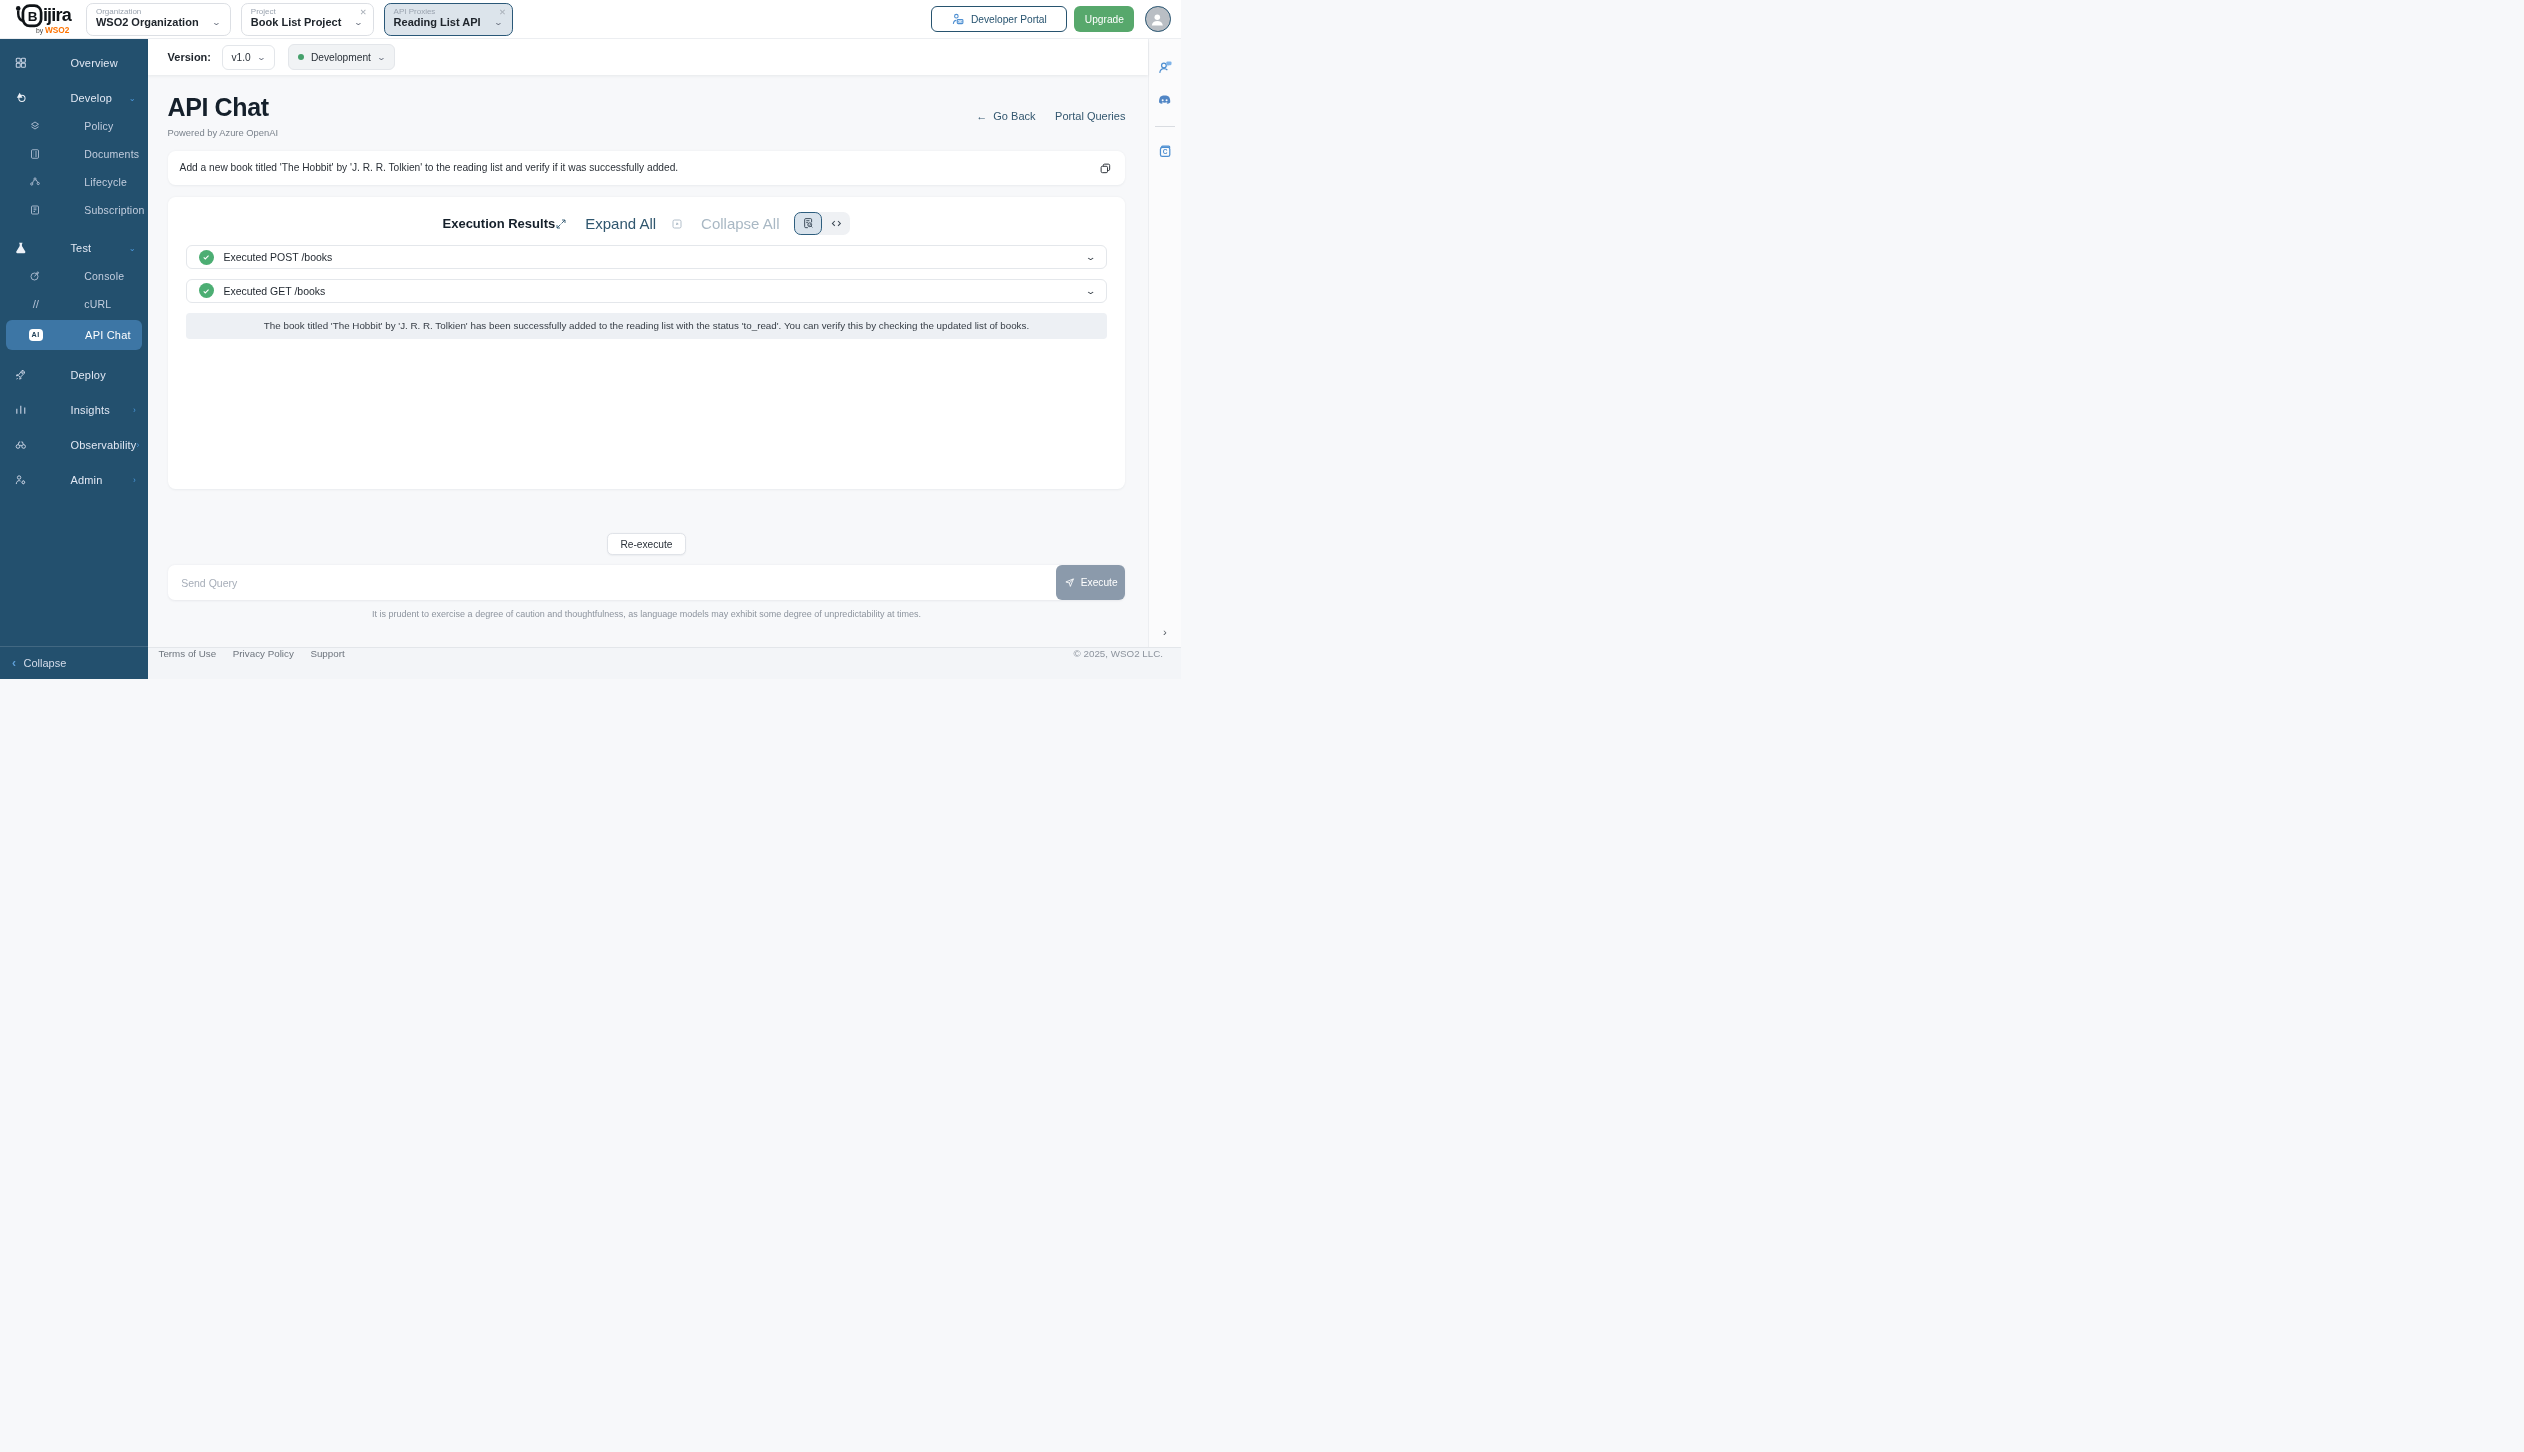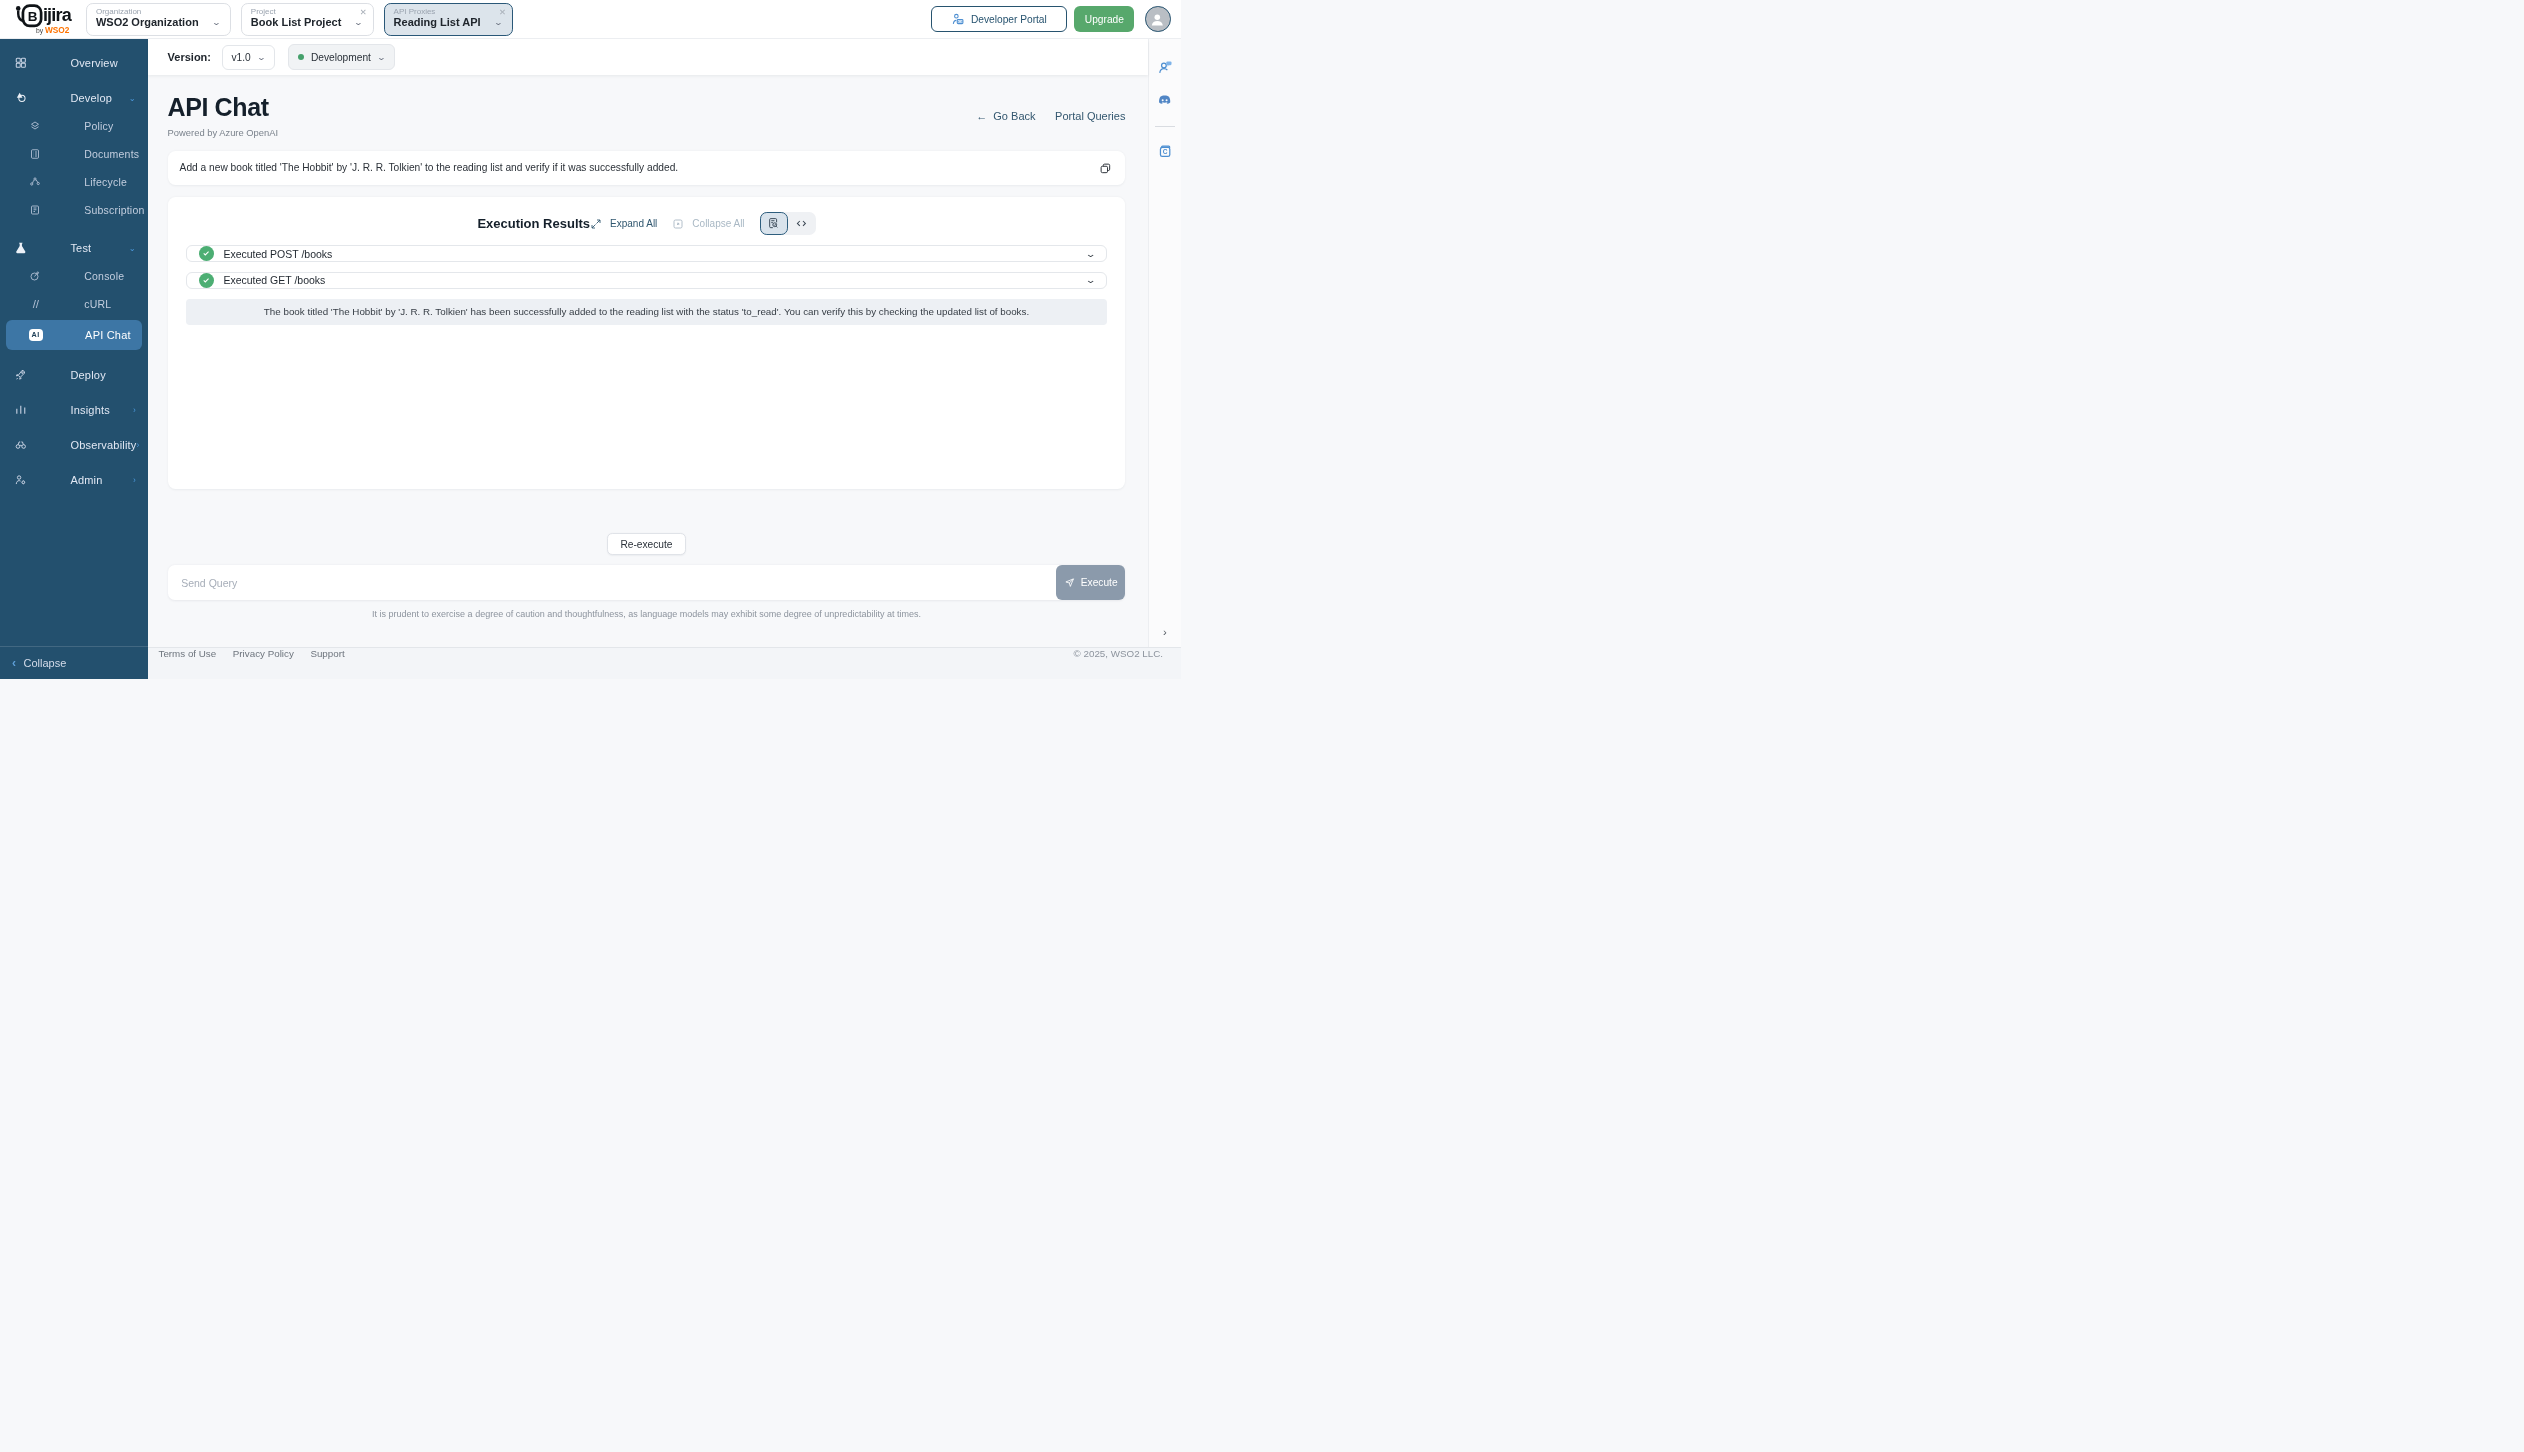--- a/index.html
+++ b/index.html
@@ -83,28 +83,28 @@
   .query-card { margin-top:12.8px; background:#fff; border-radius:7.5px; box-shadow:0 0.8px 2.3px rgba(25,35,50,.06);
     padding:9px 12px; display:flex; align-items:center; justify-content:space-between; }
   .query-text { font-size:10.2px; color:#2B3138; }
   .copy-btn { color:#262C33; cursor:pointer; display:flex; padding:1.5px; }
 
   .results-card { margin-top:12px; background:#fff; border-radius:7.5px; box-shadow:0 0.8px 2.3px rgba(25,35,50,.06);
     padding:15px 18px; min-height:292px; }
   .results-head { display:flex; align-items:center; justify-content:center; }
   .results-title { font-size:13px; font-weight:700; color:#15202B; }
   .results-tools { display:flex; align-items:center; gap:15px; }
-  .tool-link { display:flex; align-items:center; gap:8px; font-size:10px; color:#30576F; cursor:pointer; font-weight:500;}
+  .tool-link { display:flex; align-items:center; gap:18px; font-size:15px; color:#30576F; cursor:pointer; font-weight:500;}
   .tool-link.disabled { color:#A9B8C4; cursor:default; }
   .toggle-group { display:flex; background:#EFF1F4; border-radius:6.8px; }
   .toggle-btn { width:28px; height:23.4px; display:flex; align-items:center; justify-content:center;
     border-radius:6.8px; color:#3A4652; cursor:pointer; border:1.1px solid transparent;}
   .toggle-btn.active { background:#D9E3EC; border-color:#2E5E7E; color:#253544;}
 
-  .acc-row { margin-top:9.8px; border:0.8px solid #E4E7EB; border-radius:6px; height:17px;
+  .acc-row { margin-top:9.8px; border:0.8px solid #E4E7EB; border-radius:6px; height:24px;
     display:flex; align-items:center; padding:0 12px; gap:9.8px; cursor:pointer; background:#fff;}
   .acc-row:first-of-type { margin-top:16.6px; }
   .check-circle { width:15px; height:15px; border-radius:50%; background:#4CAE73; color:#fff;
     display:flex; align-items:center; justify-content:center; flex:0 0 15px;}
   .acc-label { flex:1; font-size:10.5px; font-weight:500; color:#1F262E; }
   .acc-chev { color:#39414A; font-size:9px; transform:scaleX(1.5); }
 
   .summary-banner { margin-top:9.8px; background:#EDF0F4; border-radius:3.8px; padding:7.5px 13.6px;
     text-align:center; font-size:9.8px; color:#363D45; }
 

